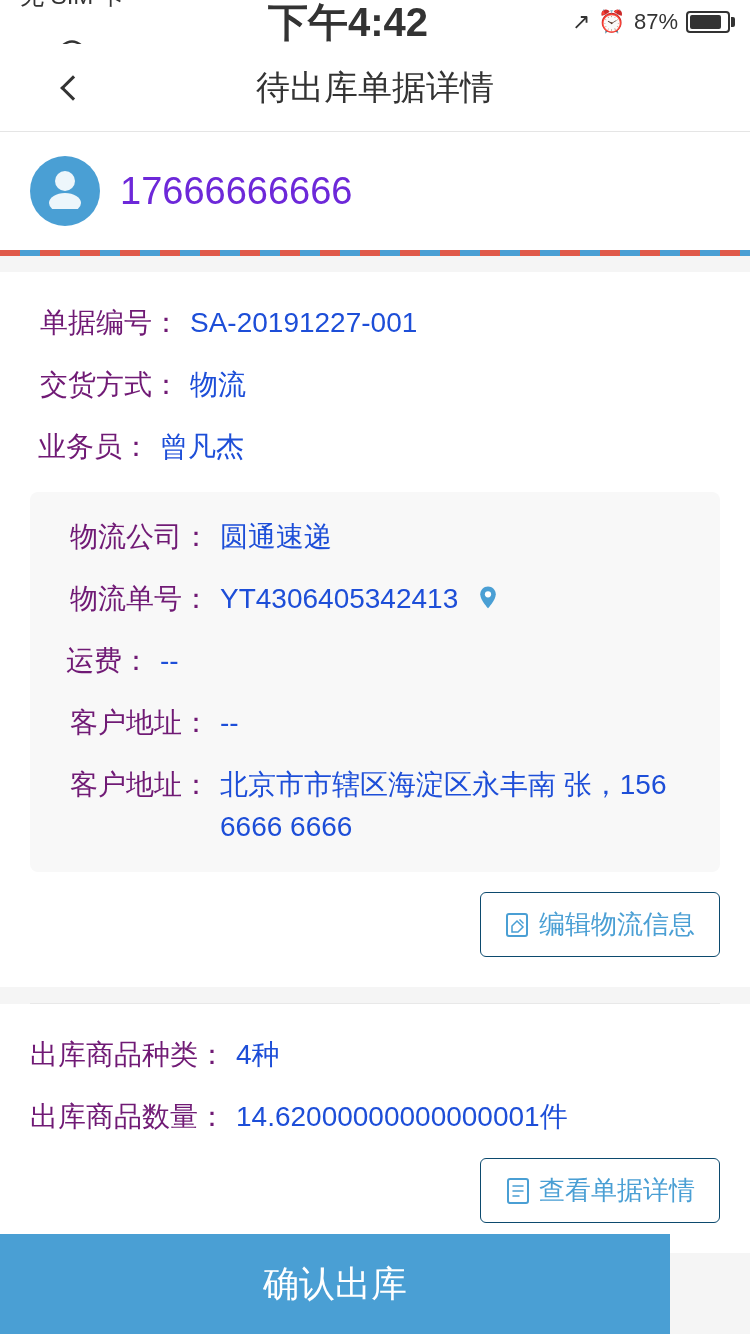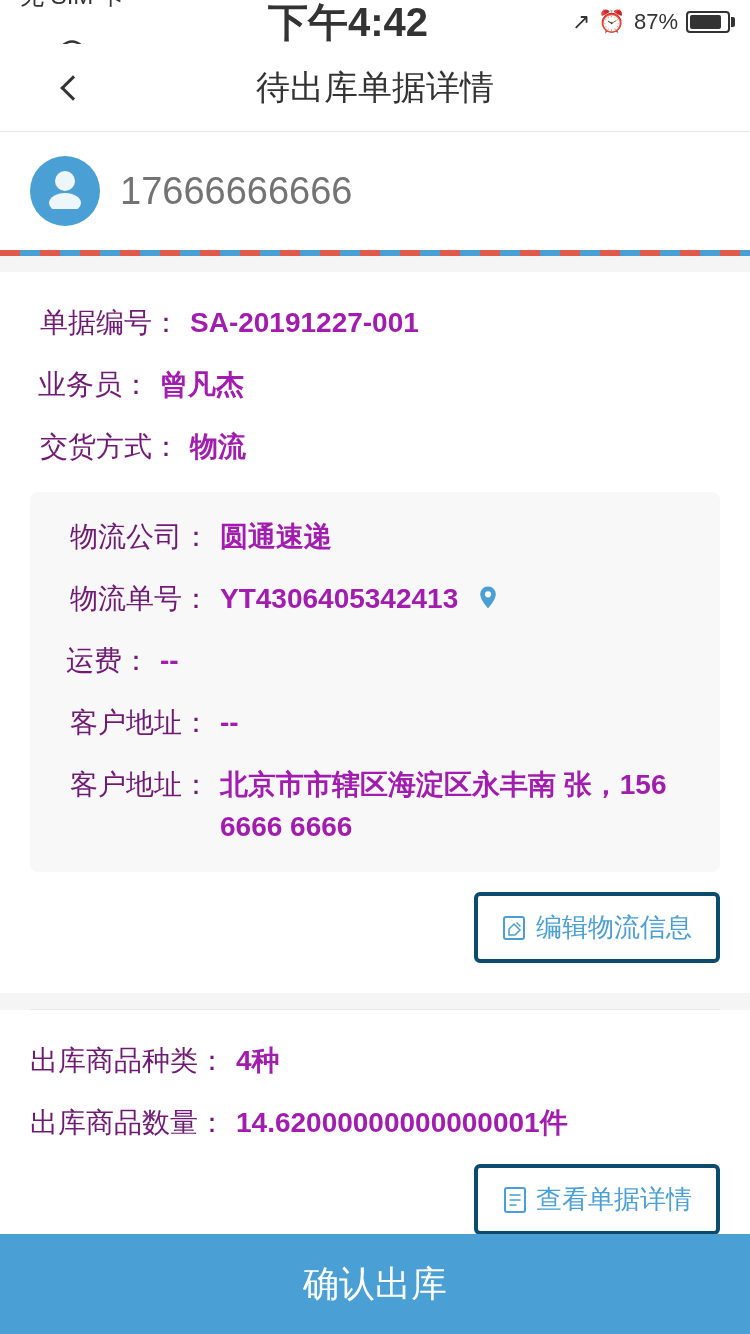--- a/index.html
+++ b/index.html
@@ -118,21 +118,21 @@
       align-items: center;
       justify-content: center;
     }
     .avatar-person {
       color: #fff;
       font-size: 36px;
     }
     .customer-phone {
       font-size: 38px;
       font-weight: 500;
-      color: #737373;
+      color: #6d28d9;
     }
 
     
     .dashed-divider {
       height: 6px;
       background: repeating-linear-gradient(
         90deg,
         #e05a4a 0px, #e05a4a 20px,
         #4a9fd4 20px, #4a9fd4 40px
       );
@@ -162,26 +162,25 @@
       justify-content: space-between;
     }
     .info-label {
       color: #701a75;
       min-width: 160px;
       text-align: right;
       flex-shrink: 0;
       padding-right: 10px;
     }
     .info-value {
-      color: #a21caf;
+      color: #1d4ed8;
       flex: 1;
       display: flex;
       align-items: center;
       gap: 12px;
-      font-weight: bold;
     }
 
     
     .logistics-card {
       background: #f8f8f8;
       border-radius: 8px;
       padding: 24px 30px;
       margin-top: 24px;
     }
 
@@ -200,21 +199,21 @@
     }
 
     
     .edit-logistics-btn {
       display: flex;
       align-items: center;
       justify-content: flex-end;
       margin-top: 20px;
     }
     .btn-outline {
-      border: 4px solid #0c4a6e;
+      border: 1px solid #0c4a6e;
       color: #4a9fd4;
       padding: 14px 24px;
       border-radius: 6px;
       font-size: 26px;
       display: flex;
       align-items: center;
       gap: 8px;
       background: #fff;
       cursor: pointer;
     }
@@ -241,21 +240,21 @@
       display: flex;
       justify-content: flex-end;
       margin-top: 20px;
     }
 
     
     .confirm-bar {
       position: fixed;
       bottom: 0;
       left: 0;
-      width: 750px;
+      width: 670px;
       background: #4a9fd4;
       height: 100px;
       display: flex;
       align-items: center;
       justify-content: center;
       cursor: pointer;
       margin-top: 30px;
     }
     .confirm-text {
       color: #fff;
@@ -312,26 +311,26 @@
 </div>
 
 <div class="dashed-divider"></div>
 
 <div class="section">
   <div class="info-row">
     <span class="info-label">单据编号：</span>
     <span class="info-value">SA-20191227-001</span>
   </div>
   <div class="info-row">
+    <span class="info-label">交货方式：</span>
+    <span class="info-value">物流</span>
+  </div>
+  <div class="info-row">
     <span class="info-label" style="min-width:130px;">业务员：</span>
     <span class="info-value">曾凡杰</span>
-  </div>
-  <div class="info-row">
-    <span class="info-label">交货方式：</span>
-    <span class="info-value">物流</span>
   </div>
 
   <div class="logistics-card">
     <div class="info-row">
       <span class="info-label">物流公司：</span>
       <span class="info-value">圆通速递</span>
     </div>
     <div class="info-row">
       <span class="info-label">物流单号：</span>
       <span class="info-value">

